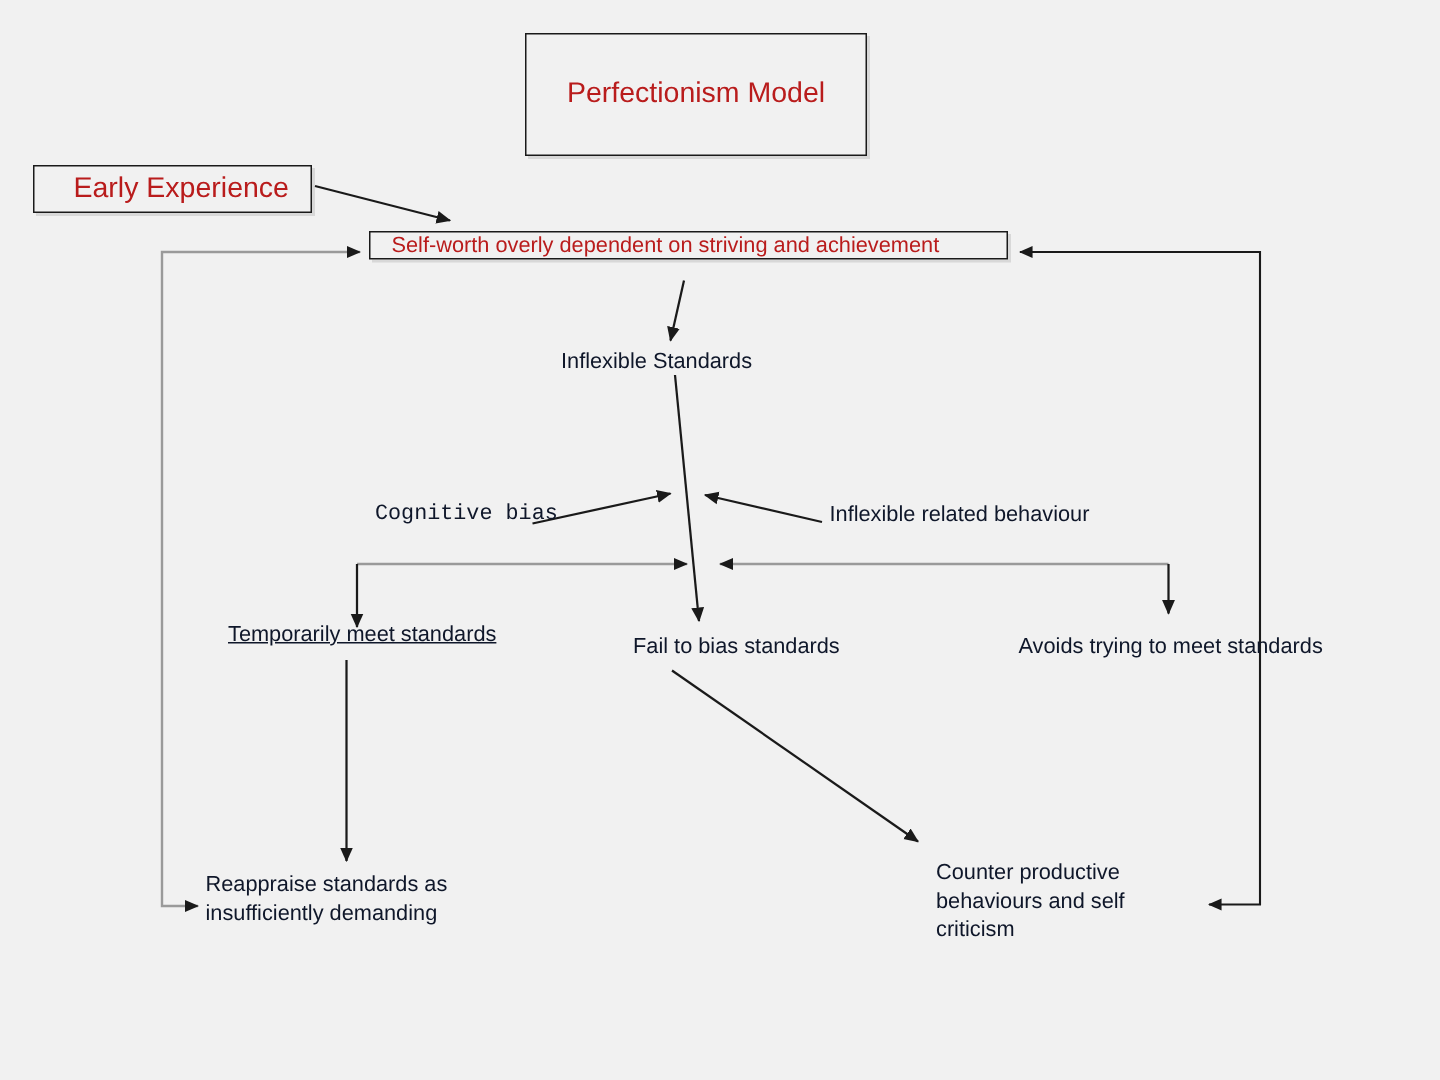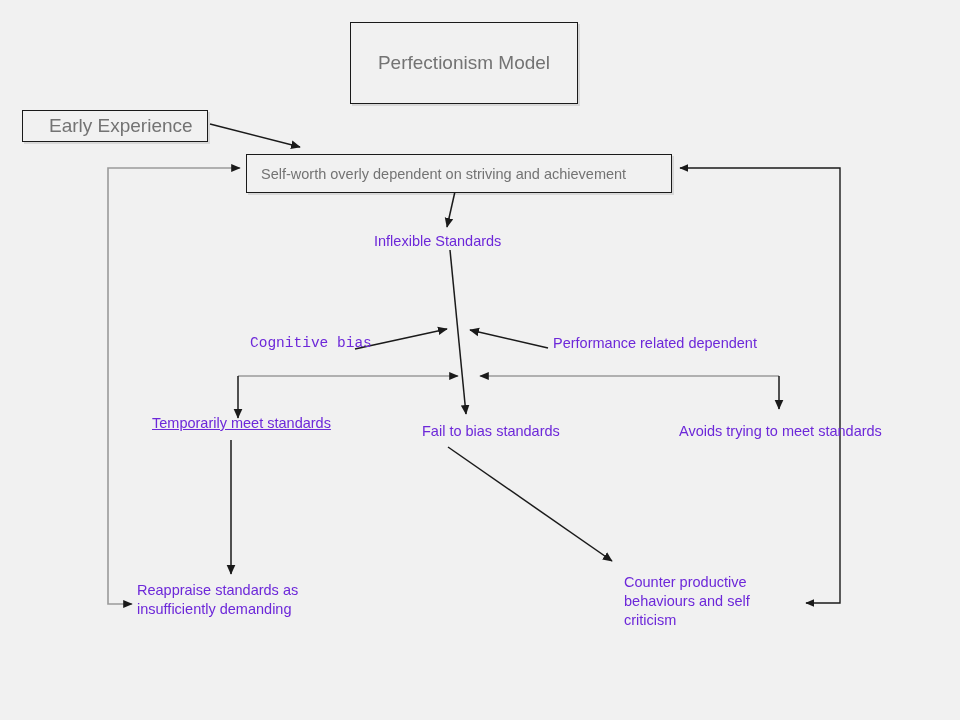--- a/index.html
+++ b/index.html
@@ -32,21 +32,21 @@
     box-sizing: border-box;
     background: #f1f1f1;
     border: 1px solid #1a1a1a;
     border-right-color: #1a1a1a;
     border-bottom-color: #1a1a1a;
     display: flex;
     align-items: center;
     box-shadow: 2px 2px 0 rgba(0,0,0,0.10);
   }
   .box-inner {
-    color: #737373;
+    color: #b91c1c;
     white-space: nowrap;
   }
   #title-box {
     left: 350px;
     top: 22px;
     width: 228px;
     height: 82px;
     justify-content: center;
   }
   #title-box .box-inner {
@@ -59,29 +59,29 @@
     height: 32px;
     padding-left: 26px;
   }
   #early-box .box-inner {
     font-size: 19px;
   }
   #selfworth-box {
     left: 246px;
     top: 154px;
     width: 426px;
-    height: 39px;
+    height: 19px;
     padding-left: 14px;
   }
   #selfworth-box .box-inner {
     font-size: 14.5px;
   }
   .label {
     position: absolute;
-    color: #6d28d9;
+    color: #0f172a;
     font-size: 14.5px;
     line-height: 19px;
     white-space: pre-line;
   }
   #lbl-inflexible   { left: 374px; top: 232px; }
   #lbl-cogbias      { left: 250px; top: 334px; font-family: Liberation Mono, monospace; }
   #lbl-perf         { left: 553px; top: 334px; }
   #lbl-temporarily  { left: 152px; top: 414px; text-decoration: underline; }
   #lbl-fail         { left: 422px; top: 422px; }
   #lbl-avoids       { left: 679px; top: 422px; }
@@ -136,21 +136,21 @@
   <div class="box" id="early-box">
     <span class="box-inner">Early Experience</span>
   </div>
 
   <div class="box" id="selfworth-box">
     <span class="box-inner">Self-worth overly dependent on striving and achievement</span>
   </div>
 
   <div class="label" id="lbl-inflexible">Inflexible Standards</div>
   <div class="label" id="lbl-cogbias">Cognitive bias</div>
-  <div class="label" id="lbl-perf">Performance related dependent</div>
+  <div class="label" id="lbl-perf">Inflexible related behaviour</div>
   <div class="label" id="lbl-temporarily">Temporarily meet standards</div>
   <div class="label" id="lbl-fail">Fail to bias standards</div>
   <div class="label" id="lbl-avoids">Avoids trying to meet standards</div>
   <div class="label" id="lbl-reappraise">Reappraise standards as
 insufficiently demanding</div>
   <div class="label" id="lbl-counter">Counter productive
 behaviours and self
 criticism</div>
 
 </div>

